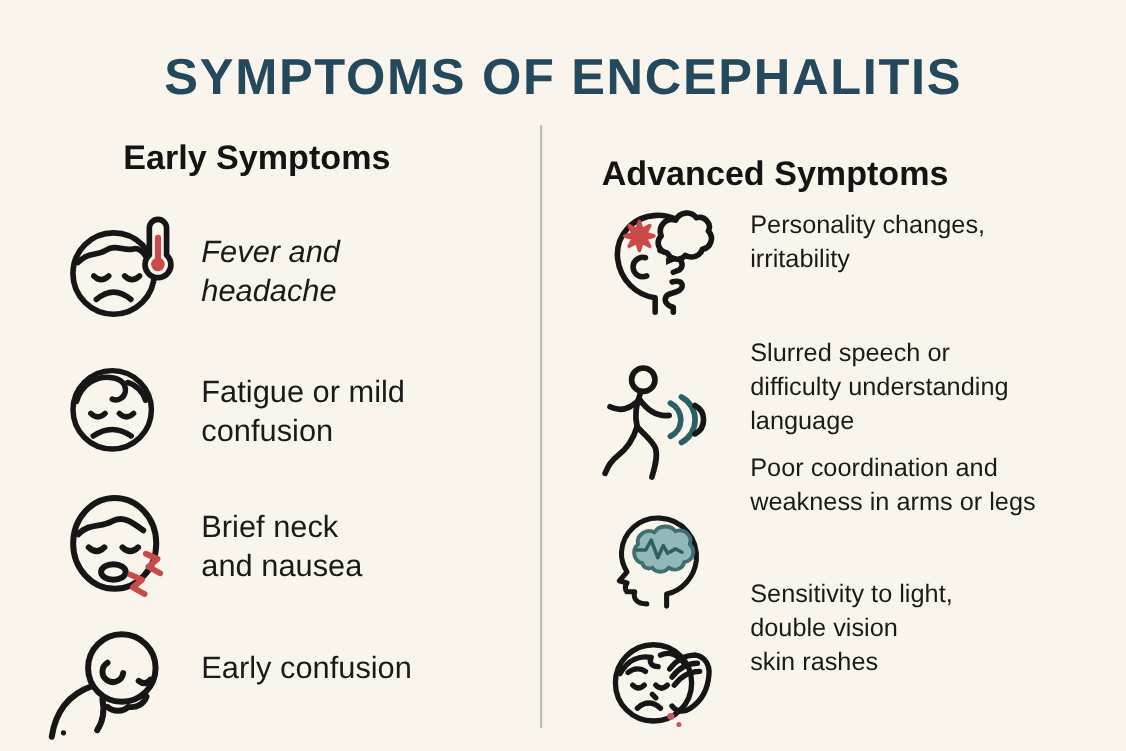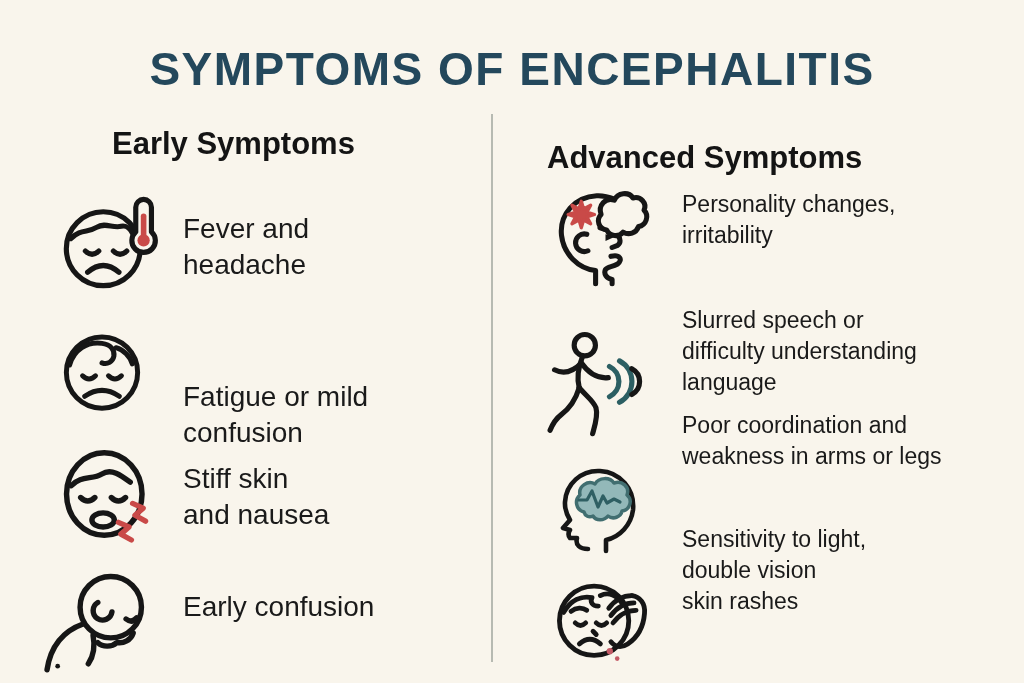--- a/index.html
+++ b/index.html
@@ -46,48 +46,48 @@
       <circle class="ln" cx="44" cy="56" r="33"></circle>
       <path class="ln" d="M15,47 C24,38 30,42 38,37 C46,32 52,38 60,36 C64,35 68,38 70,42"></path>
       <path class="ln" d="M28,58 Q34,64 40,58"></path>
       <path class="ln" d="M53,58 Q59,64 65,58"></path>
       <path class="ln" d="M30,77 Q44,65 58,77"></path>
       <path class="ln" style="fill:#f9f5ec" d="M73,19 a7,7 0 0 1 14,0 V41 a10.5,10.5 0 1 1 -14,0 Z"></path>
       <line x1="80" y1="27" x2="80" y2="43" stroke="#c94a48" stroke-width="5" stroke-linecap="round"></line>
       <circle cx="80" cy="48.5" r="5.5" fill="#c94a48"></circle>
     </svg>
   </div>
-  <div class="sym-text" style="left:183px;top:211px;">Fever and
+  <div class="sym-text" style="left:183px;top:211px;font-style:italic;">Fever and
 headache</div>
 
   <div class="icon" style="left:48px;top:310px;width:108px;height:110px;">
     <svg viewBox="0 0 100 100">
       <circle class="ln" cx="50" cy="57" r="33"></circle>
       <path class="ln" d="M20,50 C24,36 36,28 50,30 C58,31 62,36 61,42 C60,47 55,50 50,48"></path>
       <path class="ln" d="M63,34 C70,36 76,42 78,49"></path>
       <path class="ln" d="M32,60 Q38,66 44,60"></path>
       <path class="ln" d="M56,60 Q62,66 68,60"></path>
       <path class="ln" d="M34,79 Q50,68 66,79"></path>
     </svg>
   </div>
-  <div class="sym-text" style="left:183px;top:338px;margin-top:41px;">Fatigue or mild
+  <div class="sym-text" style="left:183px;top:338px;">Fatigue or mild
 confusion</div>
 
   <div class="icon" style="left:50px;top:434px;width:118px;height:120px;">
     <svg viewBox="0 0 100 100">
       <ellipse class="ln" cx="46" cy="50" rx="32" ry="35"></ellipse>
       <path class="ln" d="M18,43 C26,34 36,38 44,33 C52,28 60,34 68,40"></path>
       <path class="ln" d="M26,53 Q32,59 38,53"></path>
       <path class="ln" d="M52,53 Q58,59 64,53"></path>
       <ellipse class="ln" cx="45" cy="72" rx="9.5" ry="6"></ellipse>
       <path class="rln" d="M70,58 L79,62 L72,68 L81,73"></path>
       <path class="rln" d="M58,74 L67,78 L60,84 L69,89"></path>
     </svg>
   </div>
-  <div class="sym-text" style="left:183px;top:461px;">Stiff skin
+  <div class="sym-text" style="left:183px;top:461px;">Brief neck
 and nausea</div>
 
   <div class="icon" style="left:40px;top:560px;width:125px;height:118px;">
     <svg viewBox="0 0 100 100">
       <circle class="ln" cx="57" cy="40" r="26"></circle>
       <path class="ln" d="M46,36 a8,8 0 1 0 12,8"></path>
       <path class="ln" d="M70,50 q5,4 9,-1"></path>
       <path class="ln" d="M76,62 C74,68 68,71 62,70 C58,74 50,74 46,70"></path>
       <path class="ln" d="M42,64 C44,74 42,82 38,88"></path>
       <path class="ln" d="M3,93 C6,73 17,60 34,54"></path>

